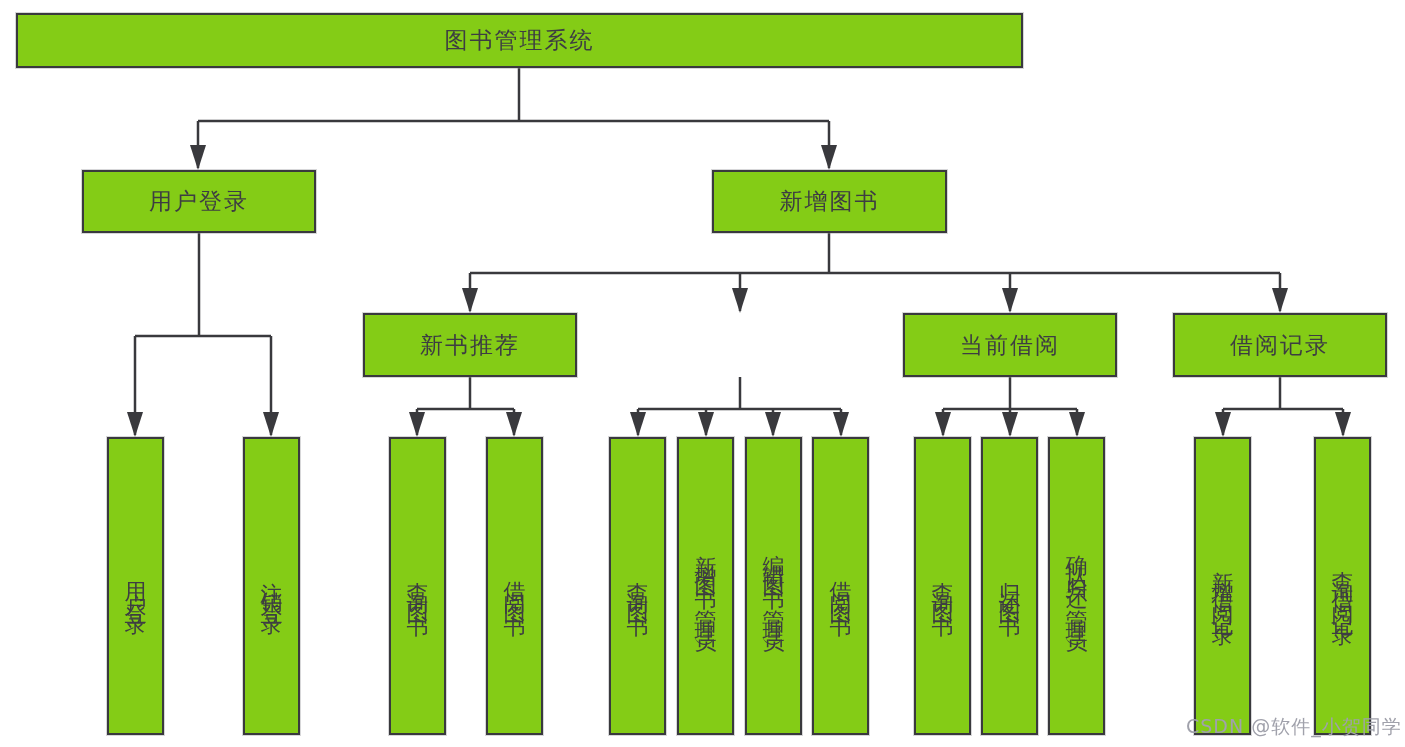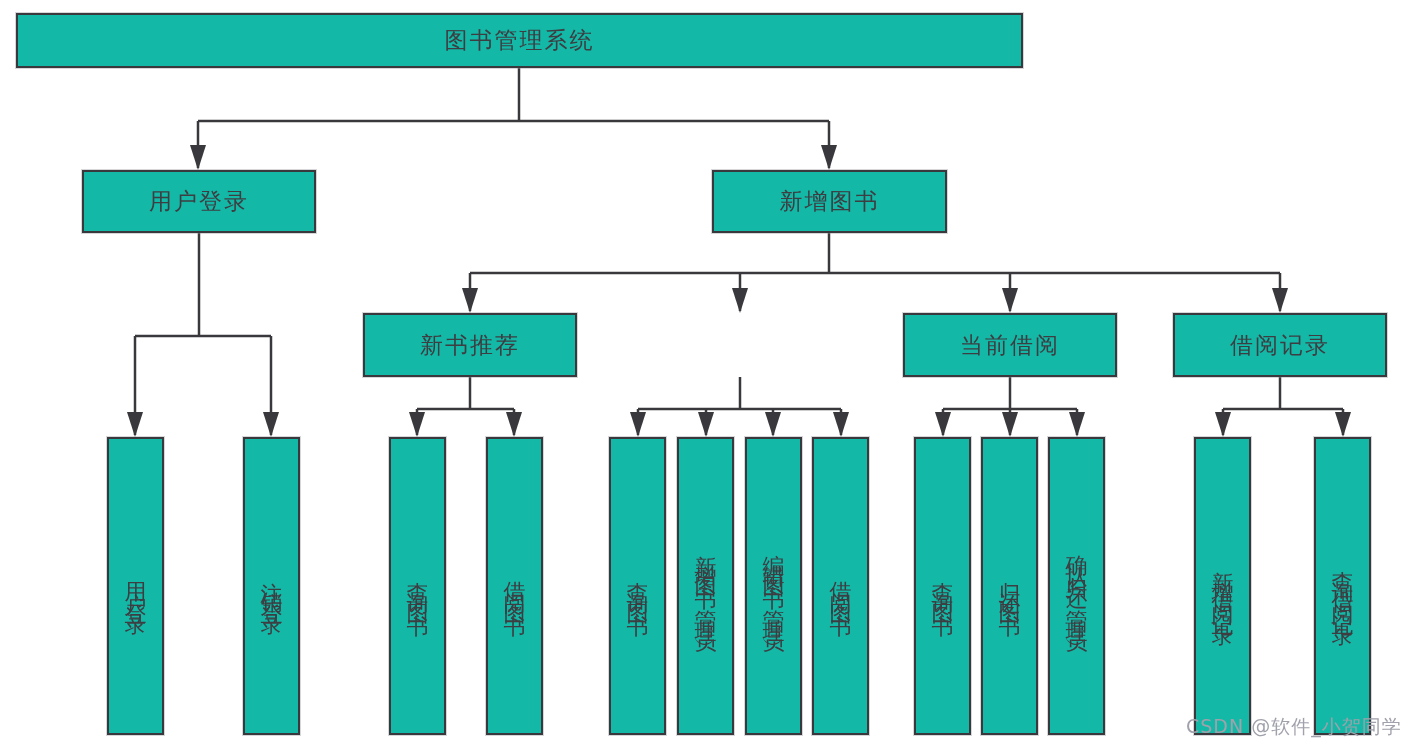--- a/index.html
+++ b/index.html
@@ -9,21 +9,21 @@
     --wm:#a0a1ab;
   }
   html,body{margin:0;padding:0;background:var(--bg);}
   #canvas{
     position:relative;width:1405px;height:747px;background:var(--bg);
     font-family:"DejaVu Sans","Liberation Sans",sans-serif;
     color:var(--text);overflow:hidden;
   }
   #wires{position:absolute;left:0;top:0;width:1405px;height:747px;pointer-events:none;z-index:1;}
   .box{
-    position:absolute;box-sizing:border-box;background:#14b8a6;
+    position:absolute;box-sizing:border-box;background:#84cc16;
     border:2.5px solid var(--line);
     box-shadow:0 0 0 1px rgba(150,150,155,.38);
     display:flex;align-items:center;justify-content:center;
     z-index:2;
   }
   .hlabel{font-size:23px;letter-spacing:2px;white-space:nowrap;}
   .vlabel{
     writing-mode:vertical-lr;text-orientation:mixed;
     font-size:22px;letter-spacing:11px;line-height:1;
   }

